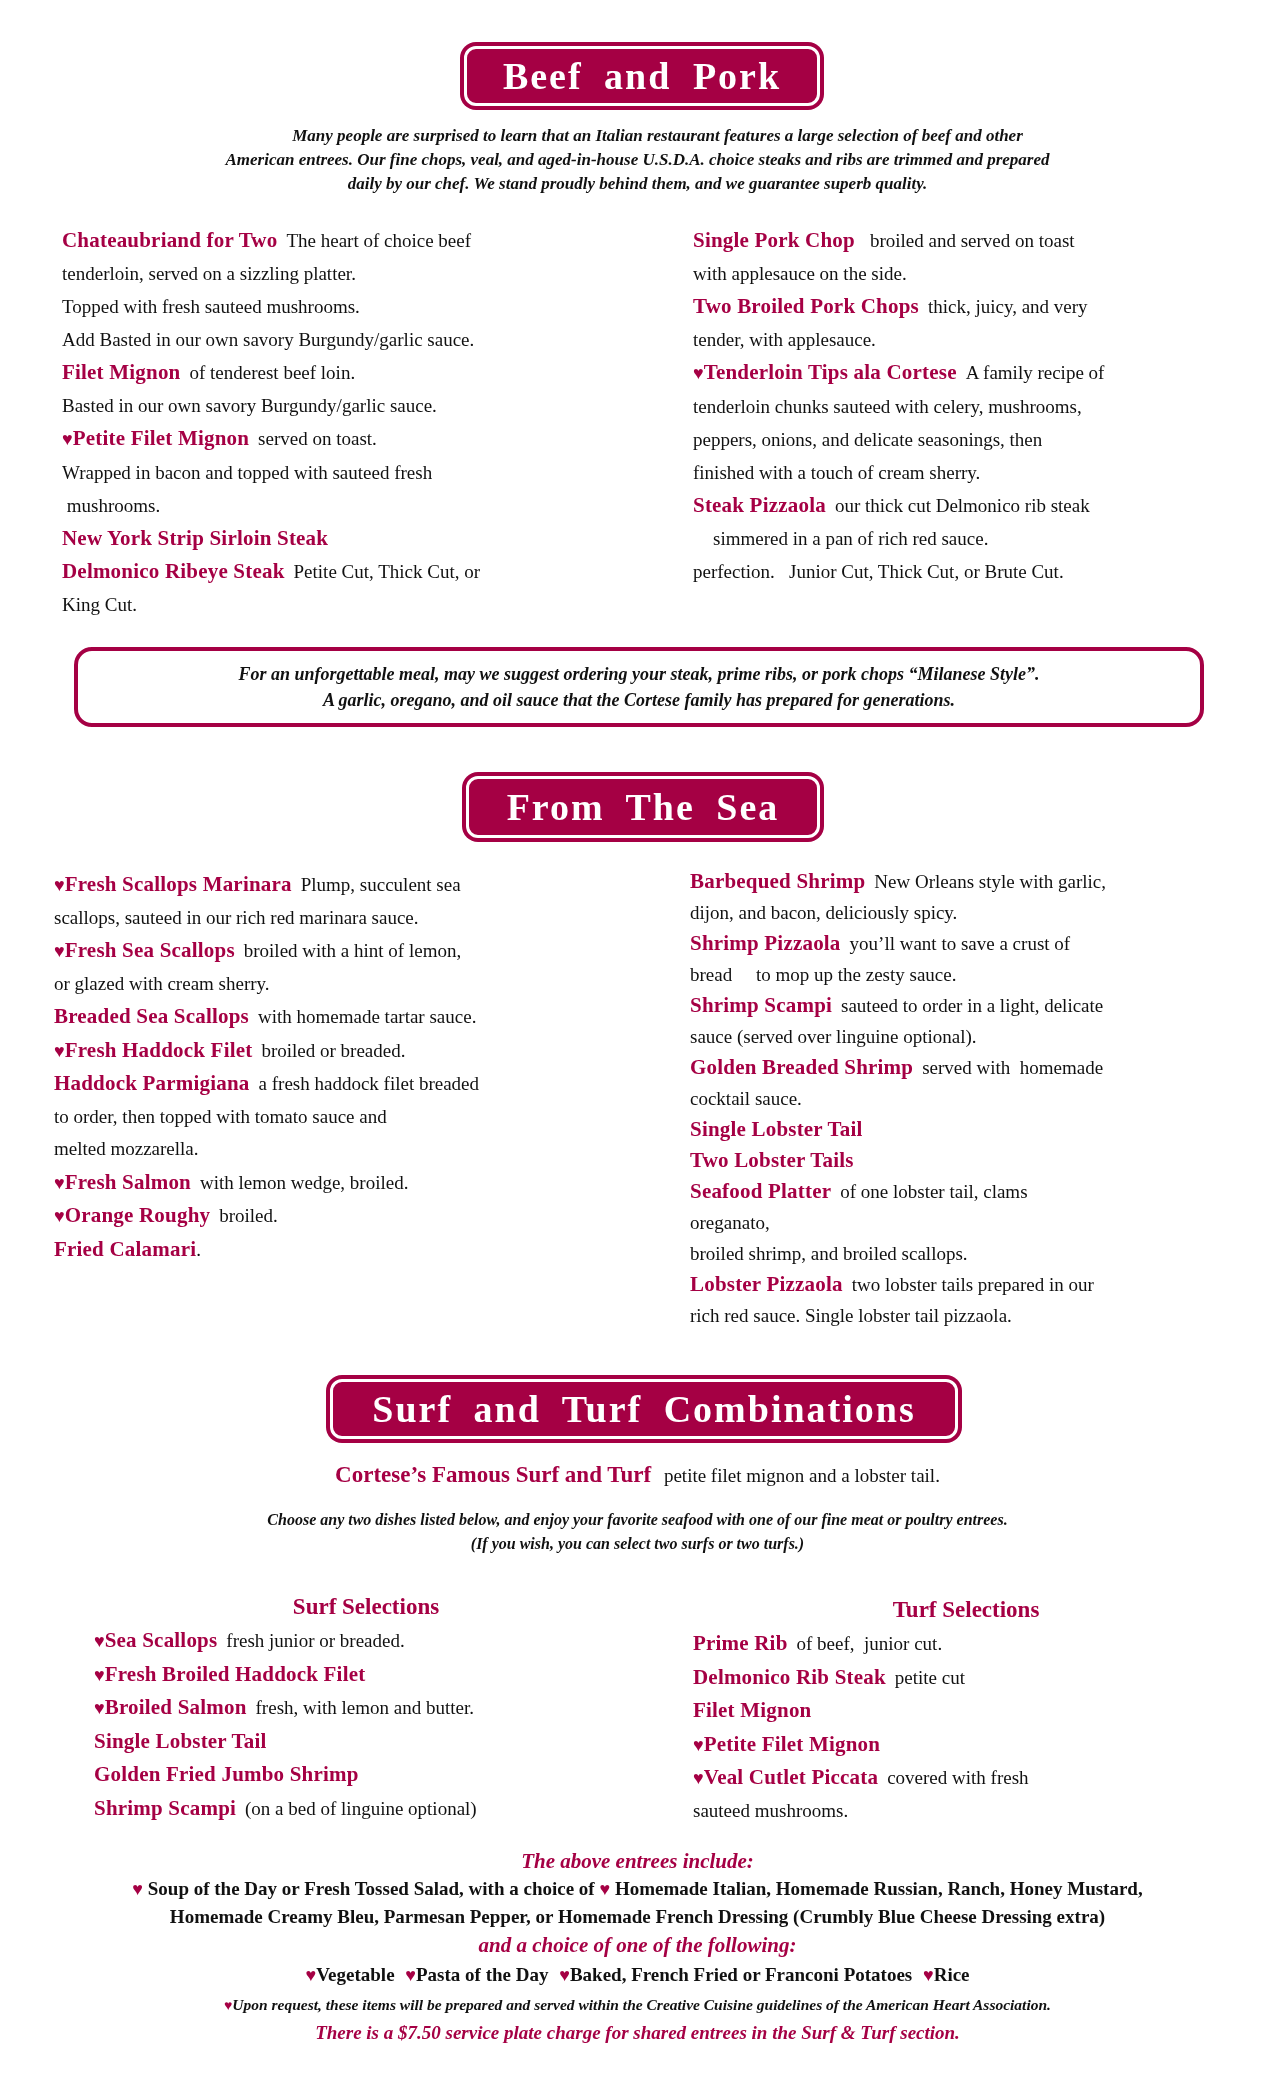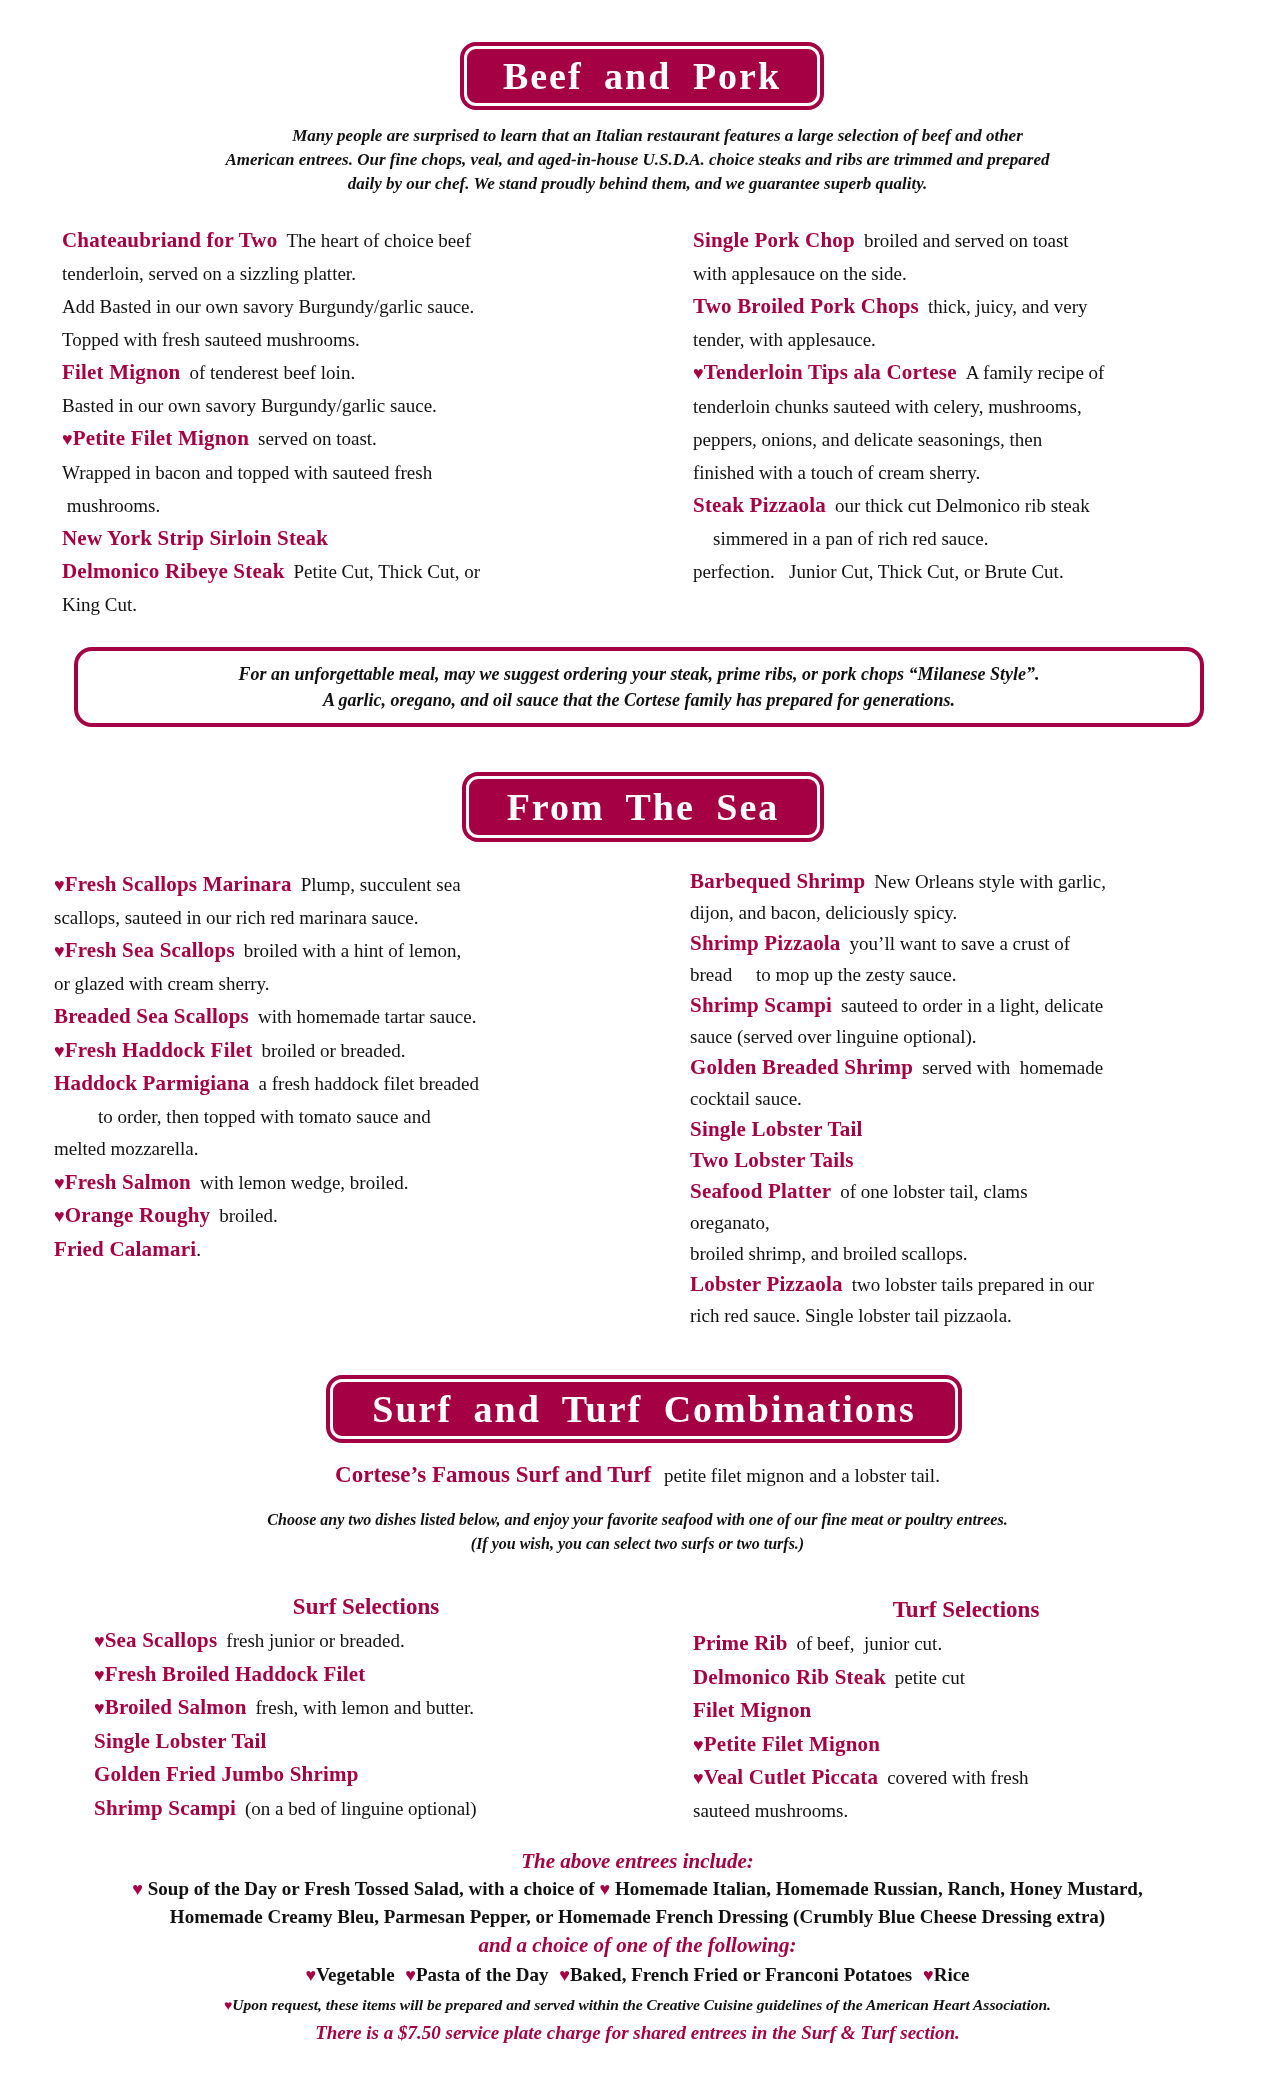--- a/index.html
+++ b/index.html
@@ -38,33 +38,33 @@
 
 <div class="abs intro" style="left:60px; top:124px; width:1155px;">
   <div style="padding-left:40px;">Many people are surprised to learn that an Italian restaurant features a large selection of beef and other</div>
   <div>American entrees.  Our fine chops, veal, and aged-in-house U.S.D.A. choice steaks and ribs are trimmed and prepared</div>
   <div>daily by our chef.   We stand proudly behind them, and we guarantee superb quality.</div>
 </div>
 
 <div class="col" style="left:62px; top:224px; width:560px;">
     <div class="line"><span class="name">Chateaubriand for Two</span><span class="desc" style="white-space: pre; margin-left: 9px;">The heart of choice beef</span></div>
     <div class="line"><span class="desc" style="white-space: pre;">tenderloin, served on a sizzling platter.</span></div>
+    <div class="line"><span class="desc" style="white-space: pre;">Topped with fresh sauteed mushrooms.</span></div>
     <div class="line"><span class="desc" style="white-space: pre;">Add Basted in our own savory Burgundy/garlic sauce.</span></div>
-    <div class="line"><span class="desc" style="white-space: pre;">Topped with fresh sauteed mushrooms.</span></div>
     <div class="line"><span class="name">Filet Mignon</span><span class="desc" style="white-space: pre; margin-left: 9px;">of tenderest beef loin.</span></div>
     <div class="line"><span class="desc" style="white-space: pre;">Basted in our own savory Burgundy/garlic sauce.</span></div>
     <div class="line"><span class="heart">♥</span><span class="name">Petite Filet Mignon</span><span class="desc" style="white-space: pre; margin-left: 9px;">served on toast.</span></div>
     <div class="line"><span class="desc" style="white-space: pre;">Wrapped in bacon and topped with sauteed fresh</span></div>
     <div class="line"><span class="desc" style="white-space: pre;"> mushrooms.</span></div>
     <div class="line"><span class="name">New York Strip Sirloin Steak</span></div>
     <div class="line"><span class="name">Delmonico Ribeye Steak</span><span class="desc" style="white-space: pre; margin-left: 9px;">Petite Cut, Thick Cut, or</span></div>
     <div class="line"><span class="desc" style="white-space: pre;">King Cut.</span></div>
   </div>
 <div class="col" style="left:693px; top:224px; width:560px;">
-    <div class="line"><span class="name">Single Pork Chop</span><span class="desc" style="white-space: pre; margin-left: 9px;">broiled and served on toast</span></div>
+    <div class="line"><span class="name">Single Pork Chop</span><span class="desc" style="white-space: pre; margin-left: 15px;">broiled and served on toast</span></div>
     <div class="line"><span class="desc" style="white-space: pre;">with applesauce on the side.</span></div>
     <div class="line"><span class="name">Two Broiled Pork Chops</span><span class="desc" style="white-space: pre; margin-left: 9px;">thick, juicy, and very</span></div>
     <div class="line"><span class="desc" style="white-space: pre;">tender, with applesauce.</span></div>
     <div class="line"><span class="heart">♥</span><span class="name">Tenderloin Tips ala Cortese</span><span class="desc" style="white-space: pre; margin-left: 9px;">A family recipe of</span></div>
     <div class="line"><span class="desc" style="white-space: pre;">tenderloin chunks sauteed with celery, mushrooms,</span></div>
     <div class="line"><span class="desc" style="white-space: pre;">peppers, onions, and delicate seasonings, then</span></div>
     <div class="line"><span class="desc" style="white-space: pre;">finished with a touch of cream sherry.</span></div>
     <div class="line"><span class="name">Steak Pizzaola</span><span class="desc" style="white-space: pre; margin-left: 9px;">our thick cut Delmonico rib steak</span></div>
     <div class="line"><span class="desc" style="white-space: pre; margin-left: 20px;">simmered in a pan of rich red sauce.</span></div>
     <div class="line"><span class="desc" style="white-space: pre;">perfection.   Junior Cut, Thick Cut, or Brute Cut.</span></div>
@@ -80,21 +80,21 @@
 </div>
 
 <div class="col" style="left:54px; top:868px; width:590px; line-height:32.5px;">
     <div class="line"><span class="heart">♥</span><span class="name">Fresh Scallops Marinara</span><span class="desc" style="white-space: pre; margin-left: 9px;">Plump, succulent sea</span></div>
     <div class="line"><span class="desc" style="white-space: pre;">scallops, sauteed in our rich red marinara sauce.</span></div>
     <div class="line"><span class="heart">♥</span><span class="name">Fresh Sea Scallops</span><span class="desc" style="white-space: pre; margin-left: 9px;">broiled with a hint of lemon,</span></div>
     <div class="line"><span class="desc" style="white-space: pre;">or glazed with cream sherry.</span></div>
     <div class="line"><span class="name">Breaded Sea Scallops</span><span class="desc" style="white-space: pre; margin-left: 9px;">with homemade tartar sauce.</span></div>
     <div class="line"><span class="heart">♥</span><span class="name">Fresh Haddock Filet</span><span class="desc" style="white-space: pre; margin-left: 9px;">broiled or breaded.</span></div>
     <div class="line"><span class="name">Haddock Parmigiana</span><span class="desc" style="white-space: pre; margin-left: 9px;">a fresh haddock filet breaded</span></div>
-    <div class="line"><span class="desc" style="white-space: pre; margin-left: 44px;">to order, then topped with tomato sauce and</span></div>
+    <div class="line"><span class="desc" style="white-space: pre;">to order, then topped with tomato sauce and</span></div>
     <div class="line"><span class="desc" style="white-space: pre;">melted mozzarella.</span></div>
     <div class="line"><span class="heart">♥</span><span class="name">Fresh Salmon</span><span class="desc" style="white-space: pre; margin-left: 9px;">with lemon wedge, broiled.</span></div>
     <div class="line"><span class="heart">♥</span><span class="name">Orange Roughy</span><span class="desc" style="white-space: pre; margin-left: 9px;">broiled.</span></div>
     <div class="line"><span class="name">Fried Calamari</span><span class="desc" style="white-space: pre;">.</span></div>
   </div>
 <div class="col" style="left:690px; top:866px; width:580px; line-height:31px;">
     <div class="line"><span class="name">Barbequed Shrimp</span><span class="desc" style="white-space: pre; margin-left: 9px;">New Orleans style with garlic,</span></div>
     <div class="line"><span class="desc" style="white-space: pre;">dijon, and bacon, deliciously spicy.</span></div>
     <div class="line"><span class="name">Shrimp Pizzaola</span><span class="desc" style="white-space: pre; margin-left: 9px;">you’ll want to save a crust of</span></div>
     <div class="line"><span class="desc" style="white-space: pre;">bread     to mop up the zesty sauce.</span></div>

